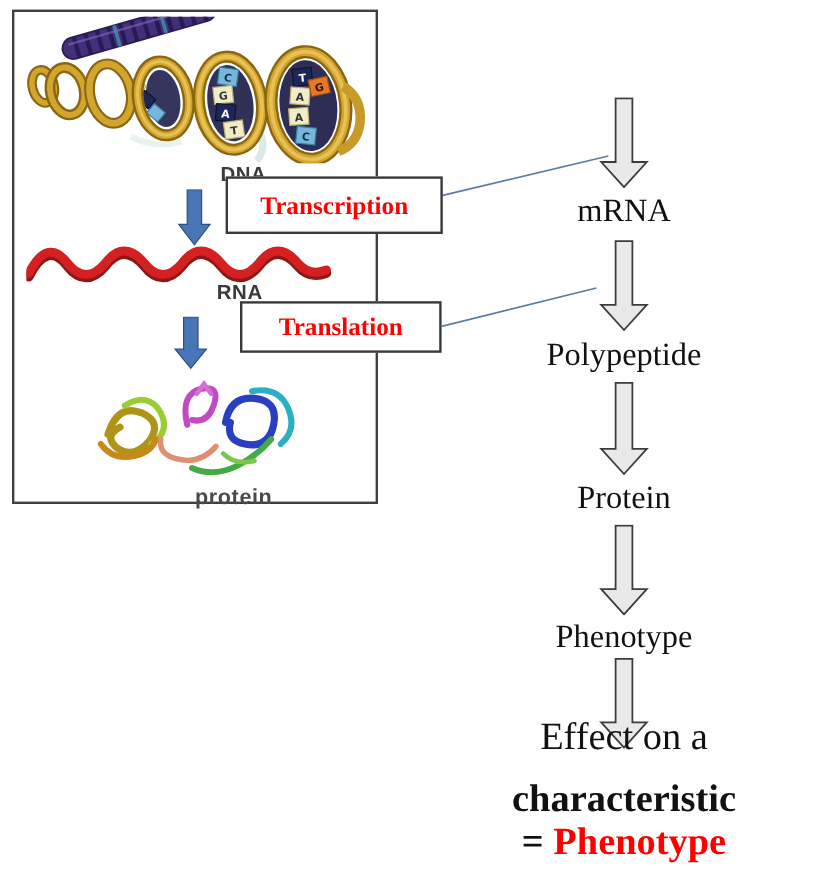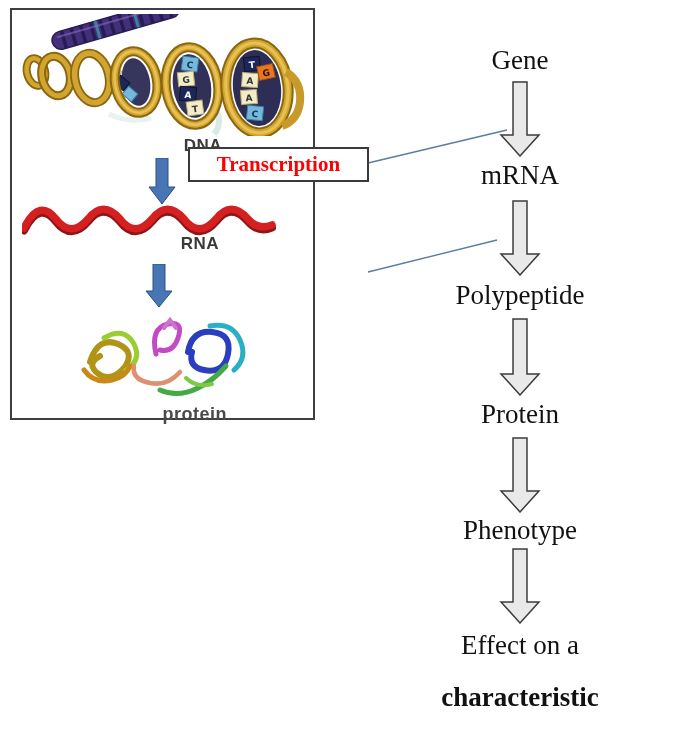--- a/index.html
+++ b/index.html
@@ -19,36 +19,36 @@
     font-size:17px;font-weight:600;letter-spacing:.5px;
   }
   #dna-label{left:110px;top:126px;width:100px;}
   #rna-label{left:107px;top:224px;width:100px;}
   #protein-label{left:115px;top:394px;width:100px;font-weight:600;color:#4a4a4a;font-size:18px;}
   
   .process-box{
     position:absolute;background:#ffffff;border:2px solid #3a3a3a;
     display:flex;align-items:center;justify-content:center;z-index:5;box-sizing:border-box;
   }
-  #transcription-box{left:188px;top:147px;width:181px;height:35px;}
+  #transcription-box{left:188px;top:147px;width:181px;height:48px;}
   #translation-box{left:200px;top:251px;width:168px;height:43px;}
   .process-box .ptext{
     color:#ff0000;font-weight:bold;font-size:21px;font-family:"Liberation Serif", serif;
   }
   
   #connectors{position:absolute;left:0;top:0;z-index:1;}
   
   .flow-label{
     position:absolute;left:380px;width:280px;text-align:center;
     font-size:27px;color:#111;z-index:3;
   }
   .flow-arrow{position:absolute;left:498px;z-index:3;}
   #effect-block{
-    position:absolute;left:370px;top:627px;width:300px;text-align:center;
-    font-size:27px;color:#111;line-height:36px;z-index:3;
+    position:absolute;left:370px;top:595px;width:300px;text-align:center;
+    font-size:32px;color:#111;line-height:36px;z-index:3;
   }
   #effect-block .bold{font-weight:bold;margin-top:16px;}
   #effect-block .red{color:#ff0000;font-weight:bold;}
 </style>
 </head>
 <body>
 
 <div id="stage">
 
   <svg id="connectors" width="698" height="745">
@@ -191,22 +191,24 @@
         <path d="M126,74 q10,10 26,6" stroke="#7cc84a" stroke-width="4"></path>
       </g>
     </svg>
 
     <div class="panel-label" id="protein-label">protein</div>
   </div>
 
   <div class="process-box" id="transcription-box">
     <span class="ptext">Transcription</span>
   </div>
-
-  <div class="flow-label" style="top:45px">Gene</div>
+  <div class="process-box" id="translation-box">
+    <span class="ptext">Translation</span>
+  </div>
+
   <div class="flow-label" style="top:160px">mRNA</div>
   <div class="flow-label" style="top:280px">Polypeptide</div>
   <div class="flow-label" style="top:399px">Protein</div>
   <div class="flow-label" style="top:515px">Phenotype</div>
 
   <svg class="flow-arrow" style="top:81px" width="44" height="76" viewBox="0 0 44 76">
     <polygon points="15,1 29,1 29,54 41,54 22,75 3,54 15,54" fill="#e9e9e9" stroke="#3c3c3c" stroke-width="1.5"></polygon>
   </svg>
   <svg class="flow-arrow" style="top:200px" width="44" height="76" viewBox="0 0 44 76">
     <polygon points="15,1 29,1 29,54 41,54 22,75 3,54 15,54" fill="#e9e9e9" stroke="#3c3c3c" stroke-width="1.5"></polygon>
@@ -217,15 +219,16 @@
   <svg class="flow-arrow" style="top:437px" width="44" height="76" viewBox="0 0 44 76">
     <polygon points="15,1 29,1 29,54 41,54 22,75 3,54 15,54" fill="#e9e9e9" stroke="#3c3c3c" stroke-width="1.5"></polygon>
   </svg>
   <svg class="flow-arrow" style="top:548px" width="44" height="76" viewBox="0 0 44 76">
     <polygon points="15,1 29,1 29,54 41,54 22,75 3,54 15,54" fill="#e9e9e9" stroke="#3c3c3c" stroke-width="1.5"></polygon>
   </svg>
 
   <div id="effect-block">
     <div>Effect on a</div>
     <div class="bold">characteristic</div>
+    <div><span class="bold">=</span> <span class="red">Phenotype</span></div>
   </div>
 
 </div>
 
 </body></html>

